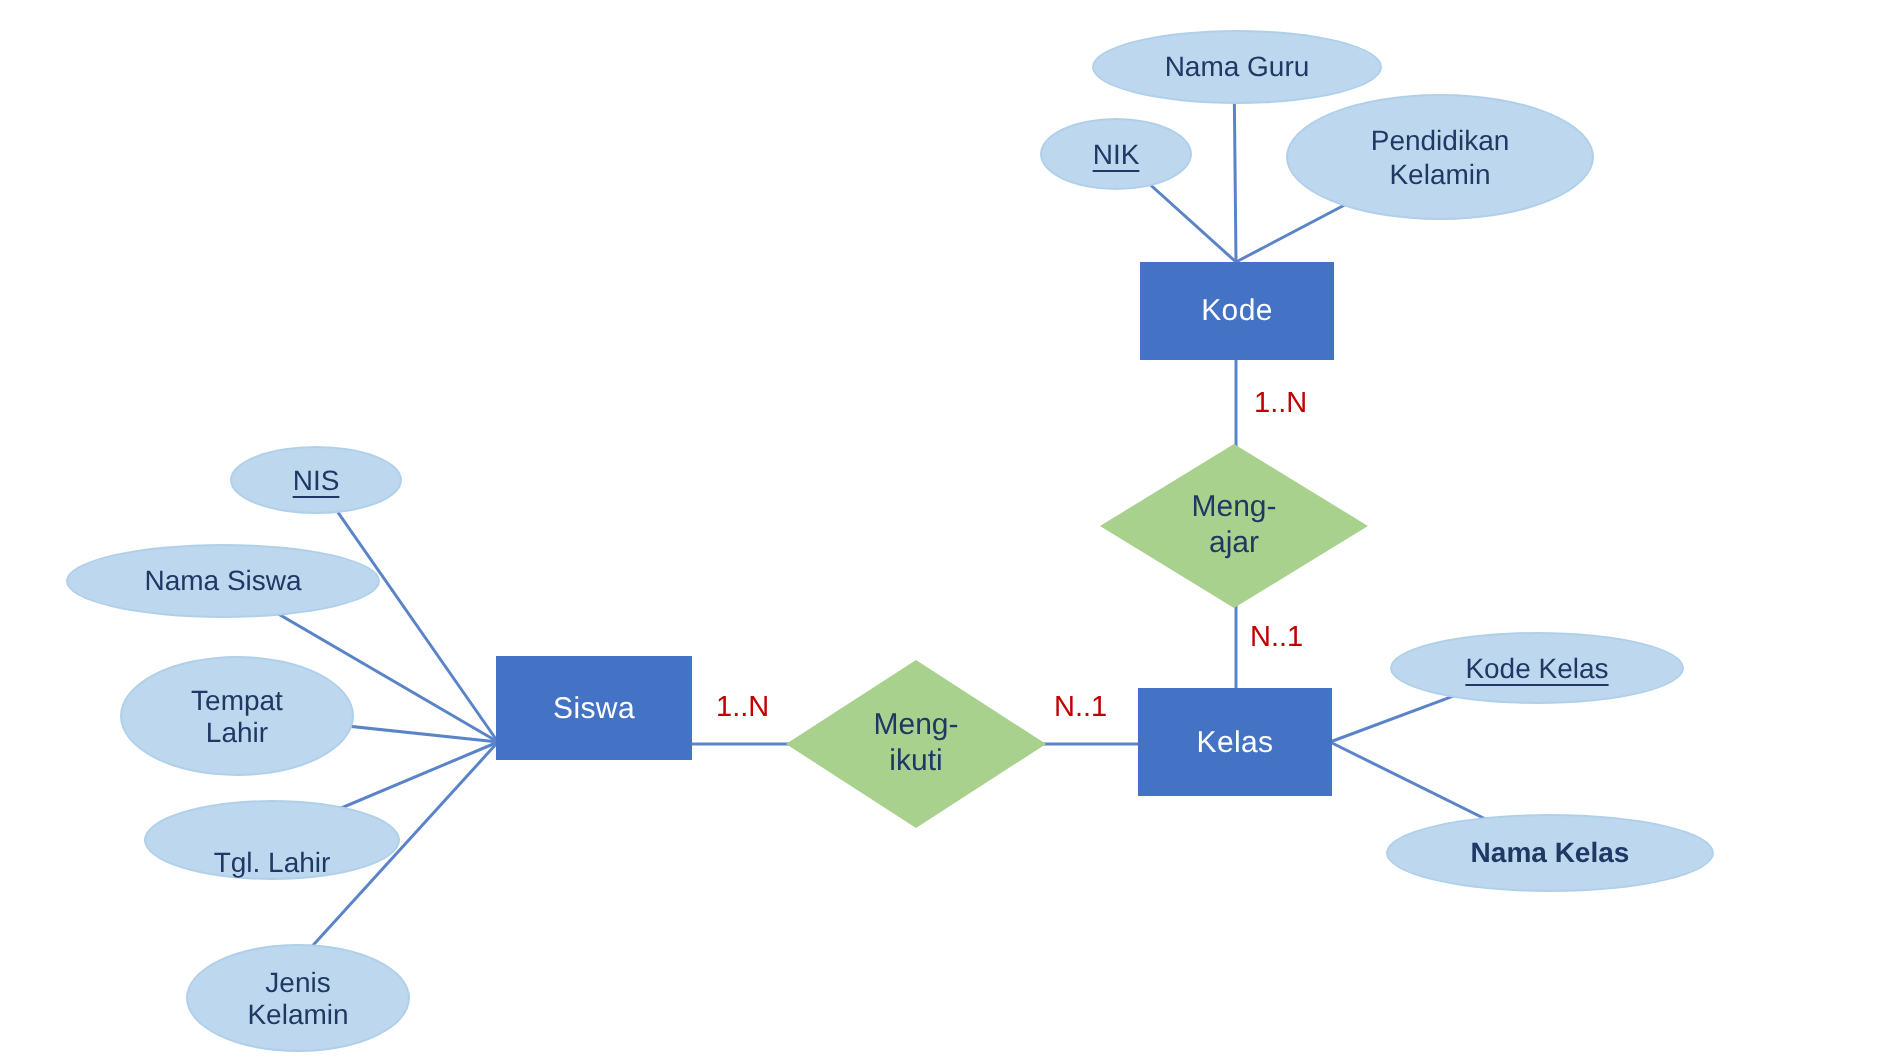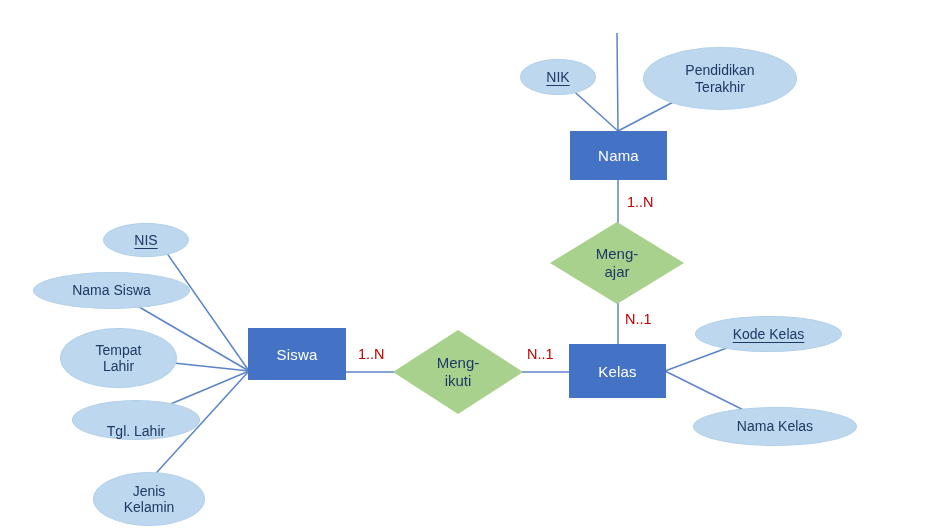--- a/index.html
+++ b/index.html
@@ -83,66 +83,69 @@
 
       <line x1="767" y1="333" x2="665" y2="371"></line>
       <line x1="774" y1="425" x2="665" y2="371"></line>
 
       <line x1="618" y1="158" x2="618" y2="368"></line>
       <line x1="300" y1="372" x2="612" y2="372"></line>
     </g>
   </svg>
 
   <div class="entity" style="left:570px; top:131px; width:97px; height:49px;">
-    <span>Nama</span>
+    <span>Kode</span>
   </div>
   <div class="entity" style="left:248px; top:328px; width:98px; height:52px;">
     <span>Siswa</span>
   </div>
   <div class="entity" style="left:569px; top:344px; width:97px; height:54px;">
     <span>Kelas</span>
   </div>
 
   <div class="relationship" style="left:550px; top:222px; width:134px; height:82px;">
     <span>Meng-
 ajar</span>
   </div>
   <div class="relationship" style="left:393px; top:330px; width:130px; height:84px;">
     <span>Meng-
 ikuti</span>
   </div>
 
+  <div class="attribute" style="left:546px; top:15px; width:143px; height:35px;">
+    <span>Nama Guru</span>
+  </div>
   <div class="attribute" style="left:520px; top:59px; width:74px; height:34px;">
     <span style="text-decoration: underline; text-underline-offset: 3px;">NIK</span>
   </div>
   <div class="attribute" style="left:643px; top:47px; width:152px; height:61px;">
     <span>Pendidikan
-Terakhir</span>
+Kelamin</span>
   </div>
-  <div class="attribute" style="left:103px; top:223px; width:84px; height:32px;">
+  <div class="attribute" style="left:115px; top:223px; width:84px; height:32px;">
     <span style="text-decoration: underline; text-underline-offset: 3px;">NIS</span>
   </div>
   <div class="attribute" style="left:33px; top:272px; width:155px; height:35px;">
     <span>Nama Siswa</span>
   </div>
   <div class="attribute" style="left:60px; top:328px; width:115px; height:58px;">
     <span>Tempat
 Lahir</span>
   </div>
   <div class="attribute" style="left:72px; top:400px; width:126px; height:38px;align-items:flex-end;">
     <span>Tgl. Lahir</span>
   </div>
   <div class="attribute" style="left:93px; top:472px; width:110px; height:52px;">
     <span>Jenis
 Kelamin</span>
   </div>
   <div class="attribute" style="left:695px; top:316px; width:145px; height:34px;">
     <span style="text-decoration: underline; text-underline-offset: 3px;">Kode Kelas</span>
   </div>
-  <div class="attribute" style="left:693px; top:407px; width:162px; height:37px;">
+  <div class="attribute" style="left:693px; top:407px; width:162px; height:37px;font-weight:bold;">
     <span>Nama Kelas</span>
   </div>
 
   <div class="cardinality" style="left:627px; top:194px;">1..N</div>
   <div class="cardinality" style="left:625px; top:311px;">N..1</div>
   <div class="cardinality" style="left:358px; top:346px;">1..N</div>
   <div class="cardinality" style="left:527px; top:346px;">N..1</div>
 
 </div>
 

